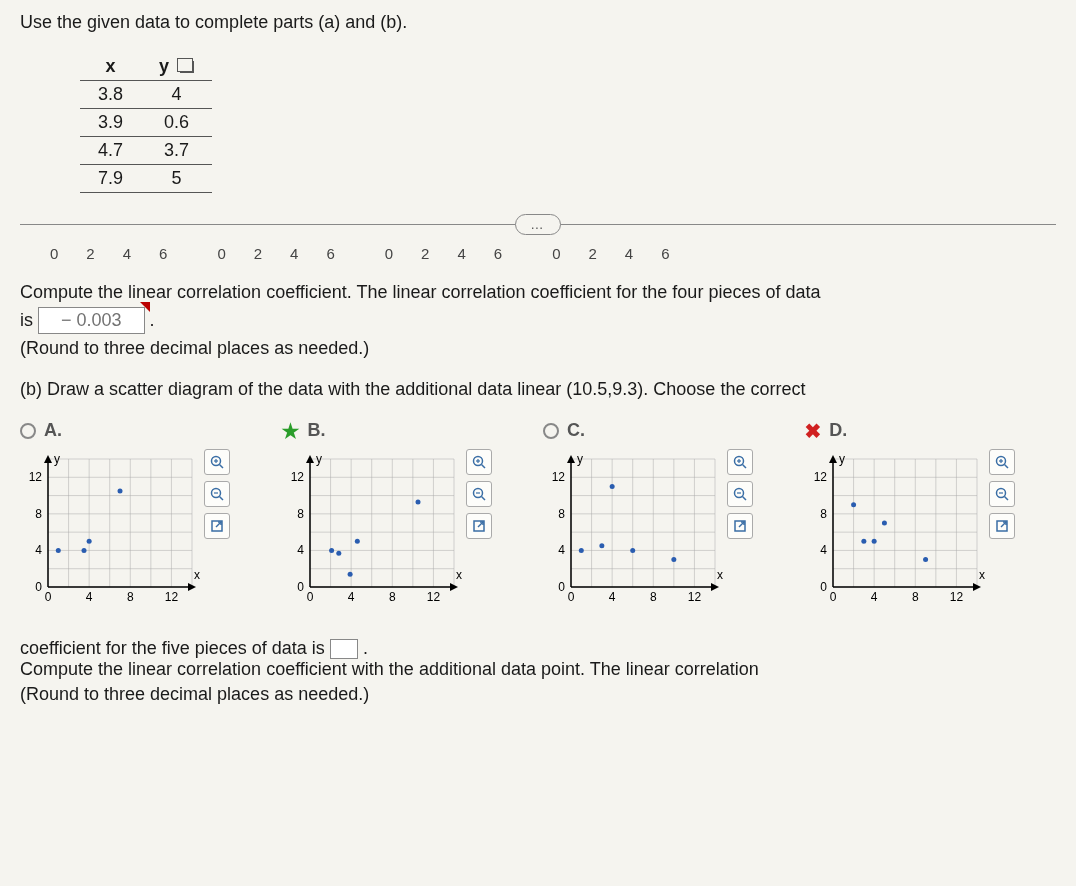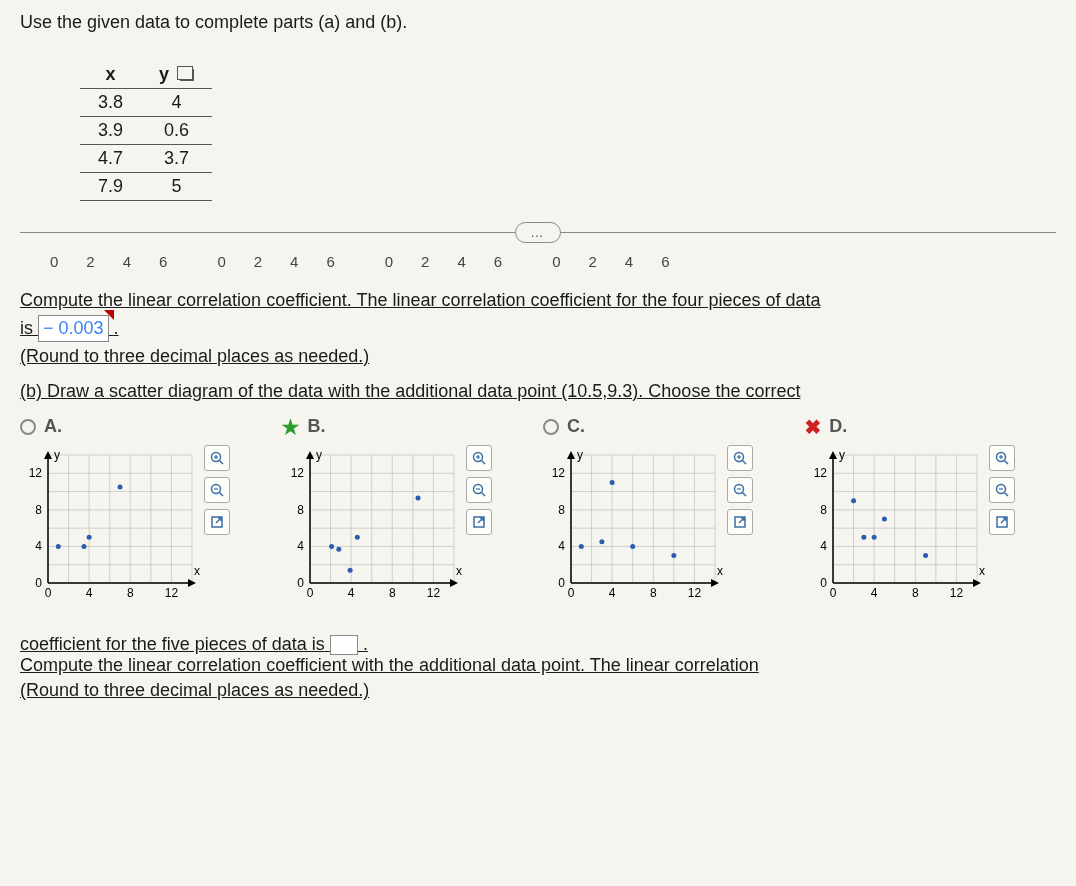--- a/index.html
+++ b/index.html
@@ -4,21 +4,21 @@
 <style>
   * { box-sizing: border-box; margin: 0; padding: 0; }
   body {
     font-family: Arial, sans-serif;
     font-size: 18px;
     color: #1a1a1a;
     background: #f5f4ef;
     width: 1076px;
     padding: 12px 20px;
   }
-  .problem-text { margin-bottom: 28px; }
+  .problem-text { margin-bottom: 20px; }
   .data-table {
     margin: 14px 0 14px 60px;
     border-collapse: collapse;
     font-size: 18px;
   }
   .data-table th, .data-table td {
     padding: 3px 18px;
     border-bottom: 1px solid #555;
     text-align: center;
     font-weight: normal;
@@ -72,22 +72,22 @@
     display: flex;
     gap: 28px;
     font-size: 15px;
     color: #444;
   }
   .answer-input {
     display: inline-block;
     border: 1px solid #888;
     background: #fff;
     min-width: 62px;
-    padding: 2px 4px;
-    color: #3b82f6;
+    padding: 2px 22px;
+    color: #737373;
     text-align: center;
     position: relative;
   }
   .answer-input.marked::after {
     content: '';
     position: absolute;
     right: -6px; top: -6px;
     width: 0; height: 0;
     border-left: 10px solid transparent;
     border-top: 10px solid #b00;
@@ -149,21 +149,21 @@
     background: #fdfdfa;
     display: flex;
     align-items: center;
     justify-content: center;
     cursor: pointer;
     font-size: 14px;
     color: #3a6ea5;
     border-radius: 3px;
   }
   svg.scatter { background: transparent; }
-  .section { margin: 14px 0; text-decoration: underline; }
+  .section { margin: 20px 0; }
 </style>
 </head>
 <body>
 
 <div class="problem-text">Use the given data to complete parts (a) and (b).</div>
 
 <table class="data-table">
   <thead>
     <tr>
       <th>x</th>
@@ -228,21 +228,21 @@
   <div>Compute the linear correlation coefficient. The linear correlation coefficient for the four pieces of data</div>
   <div style="margin-top:4px;">
     <span>is</span>
     <span class="answer-input marked">− 0.003</span>
     <span>.</span>
   </div>
   <div style="margin-top:4px;">(Round to three decimal places as needed.)</div>
 </div>
 
 <div class="section">
-  <div>(b) Draw a scatter diagram of the data with the additional data point (10.5,9.3). Choose the correct</div>
+  <div>(b) Draw a scatter diagram of the data with the additional data linear (10.5,9.3). Choose the correct</div>
 </div>
 
 <div class="choices-row" id="choices-row">
     <div class="choice">
     <div class="choice-header">
       <span class="radio"></span>
       <span>A.</span>
     </div>
     <div class="choice-body">
       <div><svg class="scatter" width="180" height="160">

